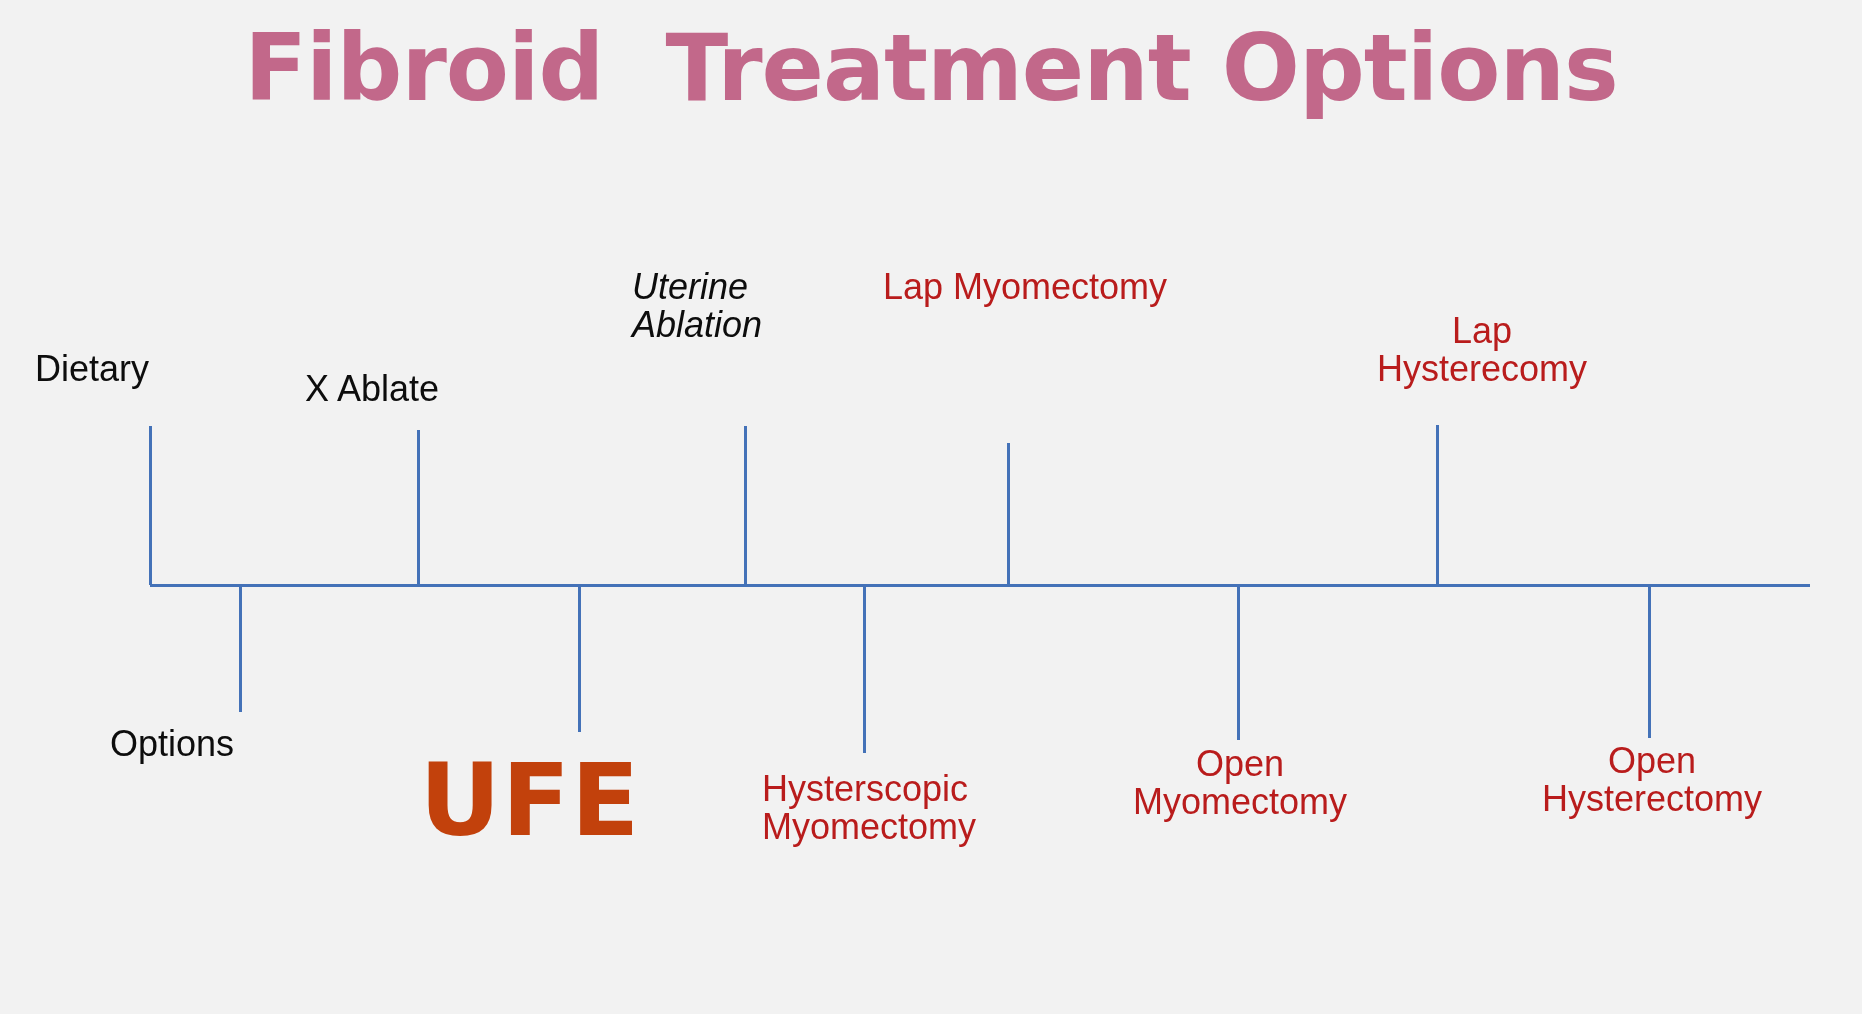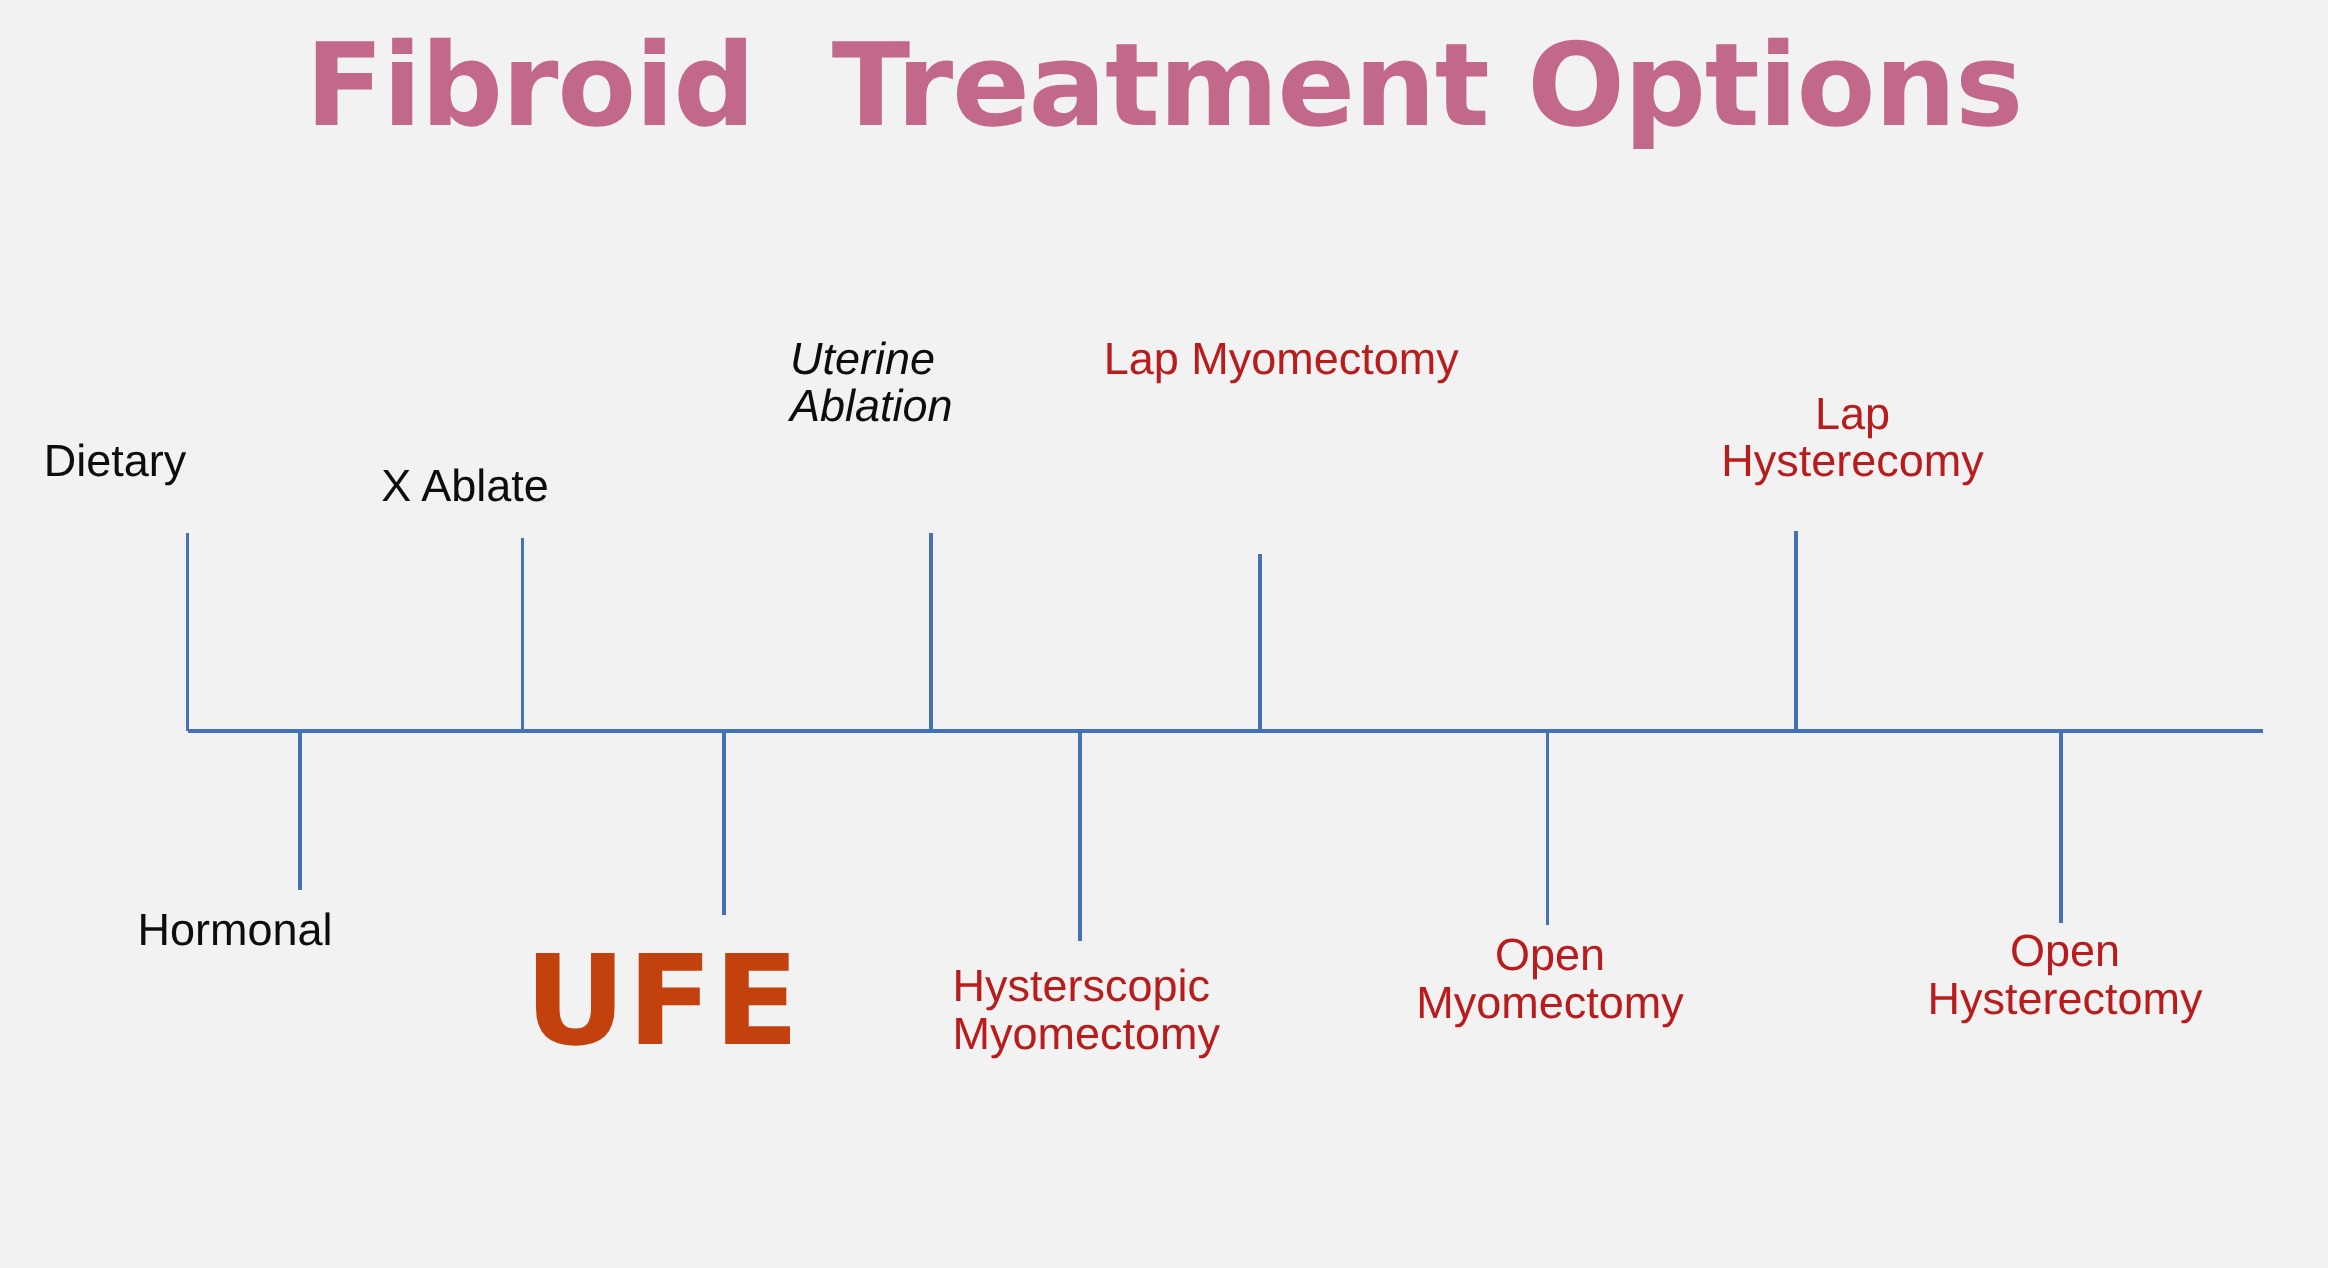--- a/index.html
+++ b/index.html
@@ -86,21 +86,21 @@
   <div id="labels-above">
       <div class="label black left" style="left: 35px; top: 350px;">Dietary</div>
       <div class="label black left" style="left: 305px; top: 370px;">X Ablate</div>
       <div class="label black left" style="left: 632px; top: 268px; font-style: italic;">Uterine
 Ablation</div>
       <div class="label red center" style="left: 1025px; top: 268px;">Lap Myomectomy</div>
       <div class="label red center" style="left: 1482px; top: 268px; margin-top: 44px;">Lap
 Hysterecomy</div>
     </div>
   <div id="labels-below">
-      <div class="label black left" style="left: 110px; top: 725px;">Hormonal</div>
+      <div class="label black left" style="left: 110px; top: 725px;">Options</div>
       <div class="label ufe center" style="left: 530px; top: 748px;">UFE</div>
       <div class="label red left" style="left: 762px; top: 770px;">Hysterscopic
 Myomectomy</div>
       <div class="label red center" style="left: 1240px; top: 745px;">Open
 Myomectomy</div>
       <div class="label red center" style="left: 1652px; top: 742px;">Open
 Hysterectomy</div>
     </div>
 
 </div>

